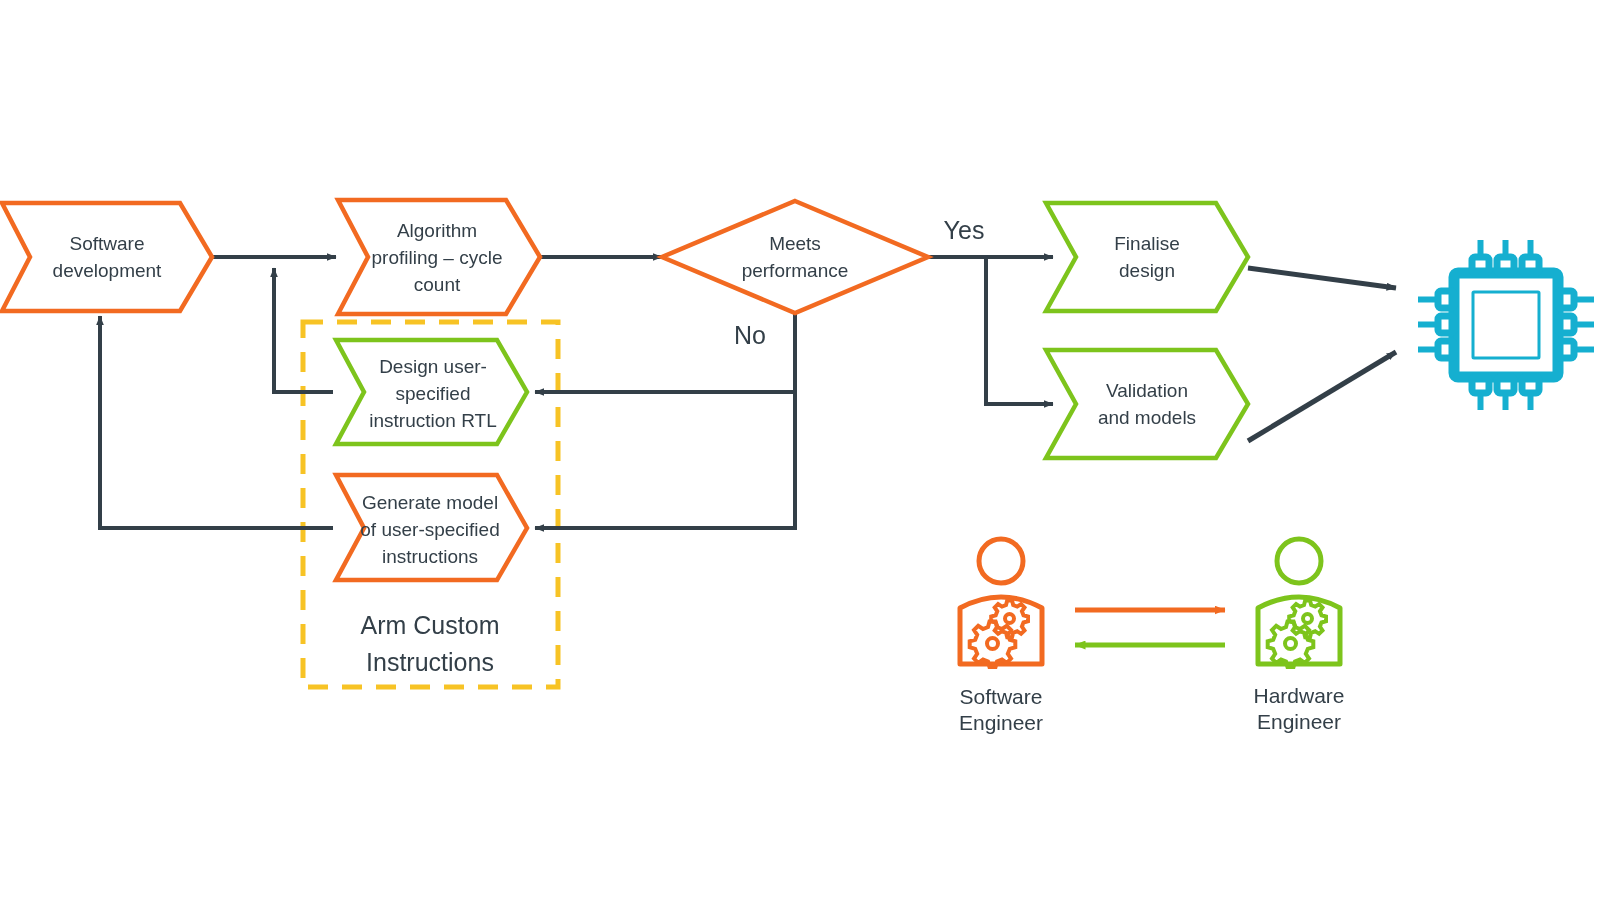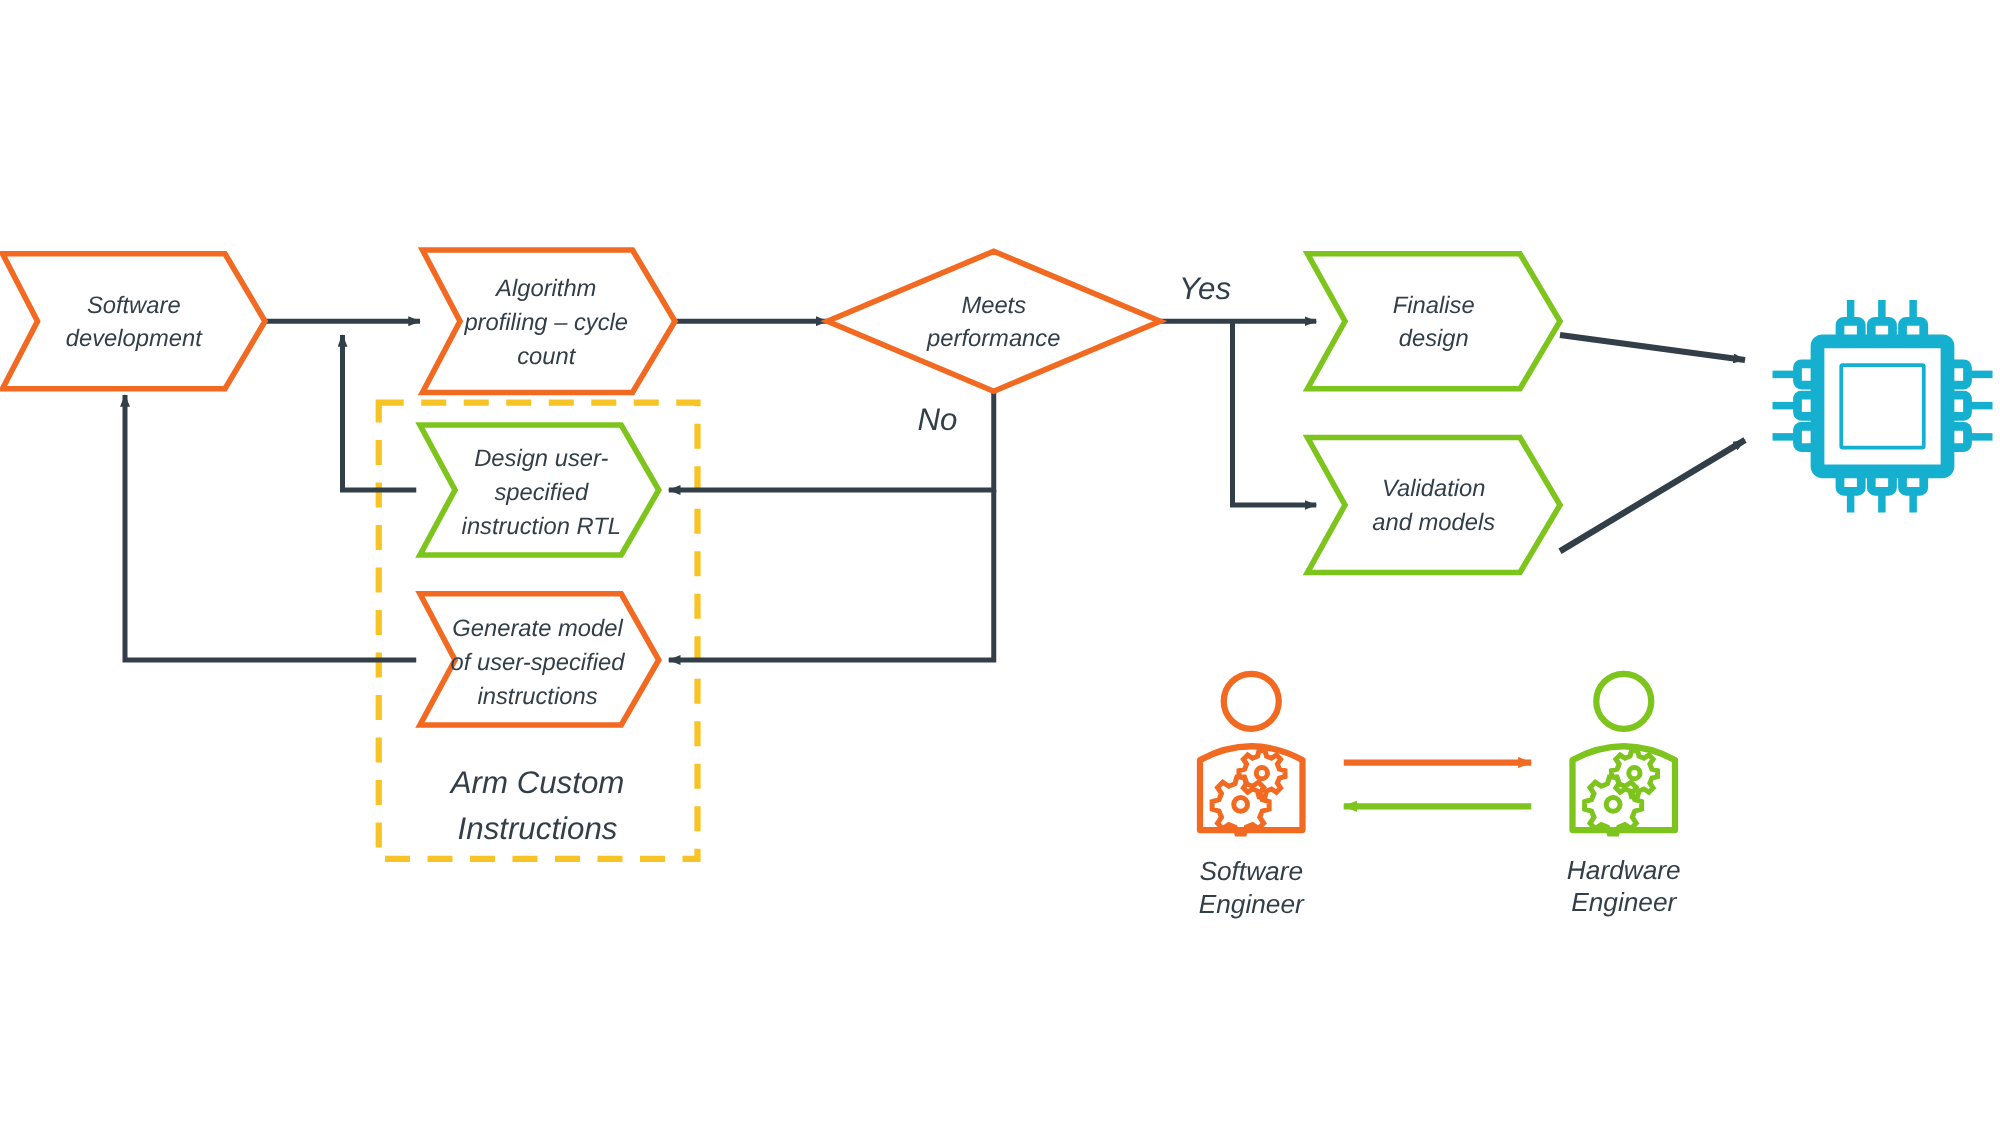--- a/index.html
+++ b/index.html
@@ -2,21 +2,21 @@
 <html><head>
 <meta charset="utf-8">
 <title>Arm Custom Instructions Flow</title>
 <style>
   html,body{margin:0;padding:0;background:#ffffff;}
   body{
     width:1600px;height:900px;
     font-family:"Liberation Sans","DejaVu Sans",sans-serif;
     overflow:hidden;
   }
-  #stage{position:relative;width:1600px;height:756px;background:#fff;font-style:italic;}
+  #stage{position:relative;width:1600px;height:756px;background:#fff;}
   #diagram{position:absolute;left:0;top:0;width:1600px;height:900px;}
   .node-text{
     font-family:"Liberation Sans","DejaVu Sans",sans-serif;
     fill:#333f48;
     font-size:19px;
     text-anchor:middle;
   }
   .branch-label{
     font-family:"Liberation Sans","DejaVu Sans",sans-serif;
     fill:#333f48;

